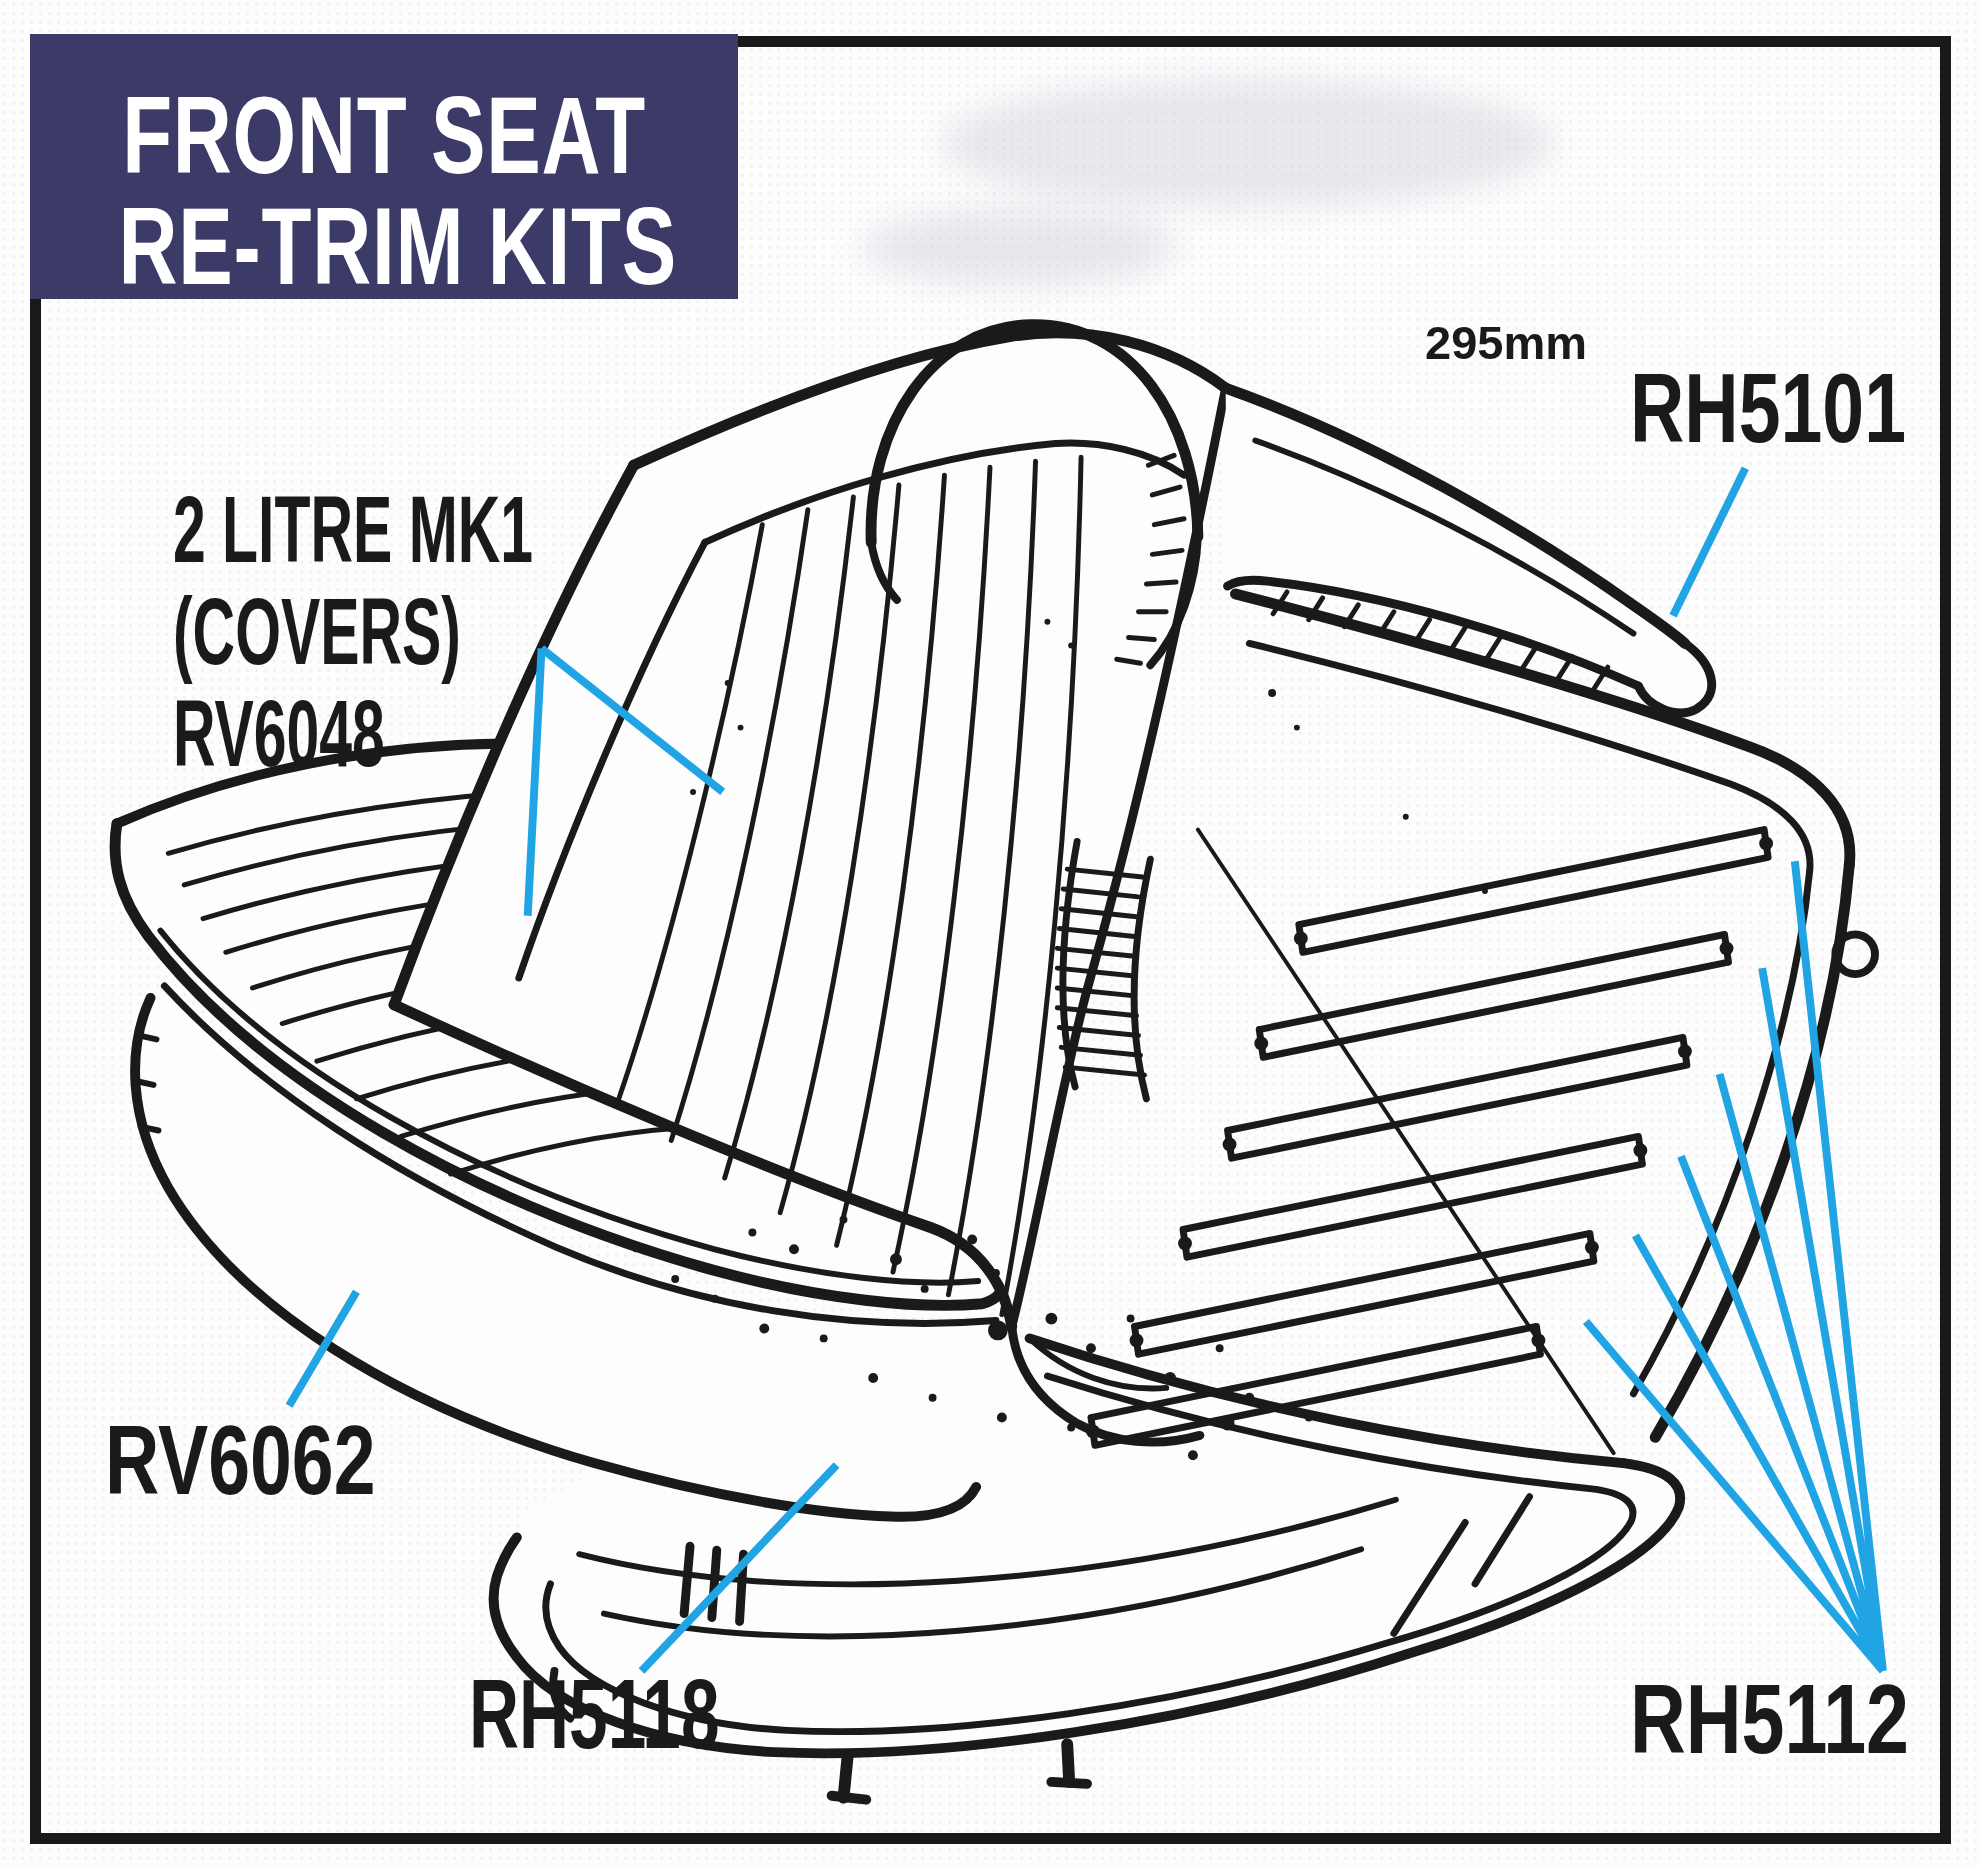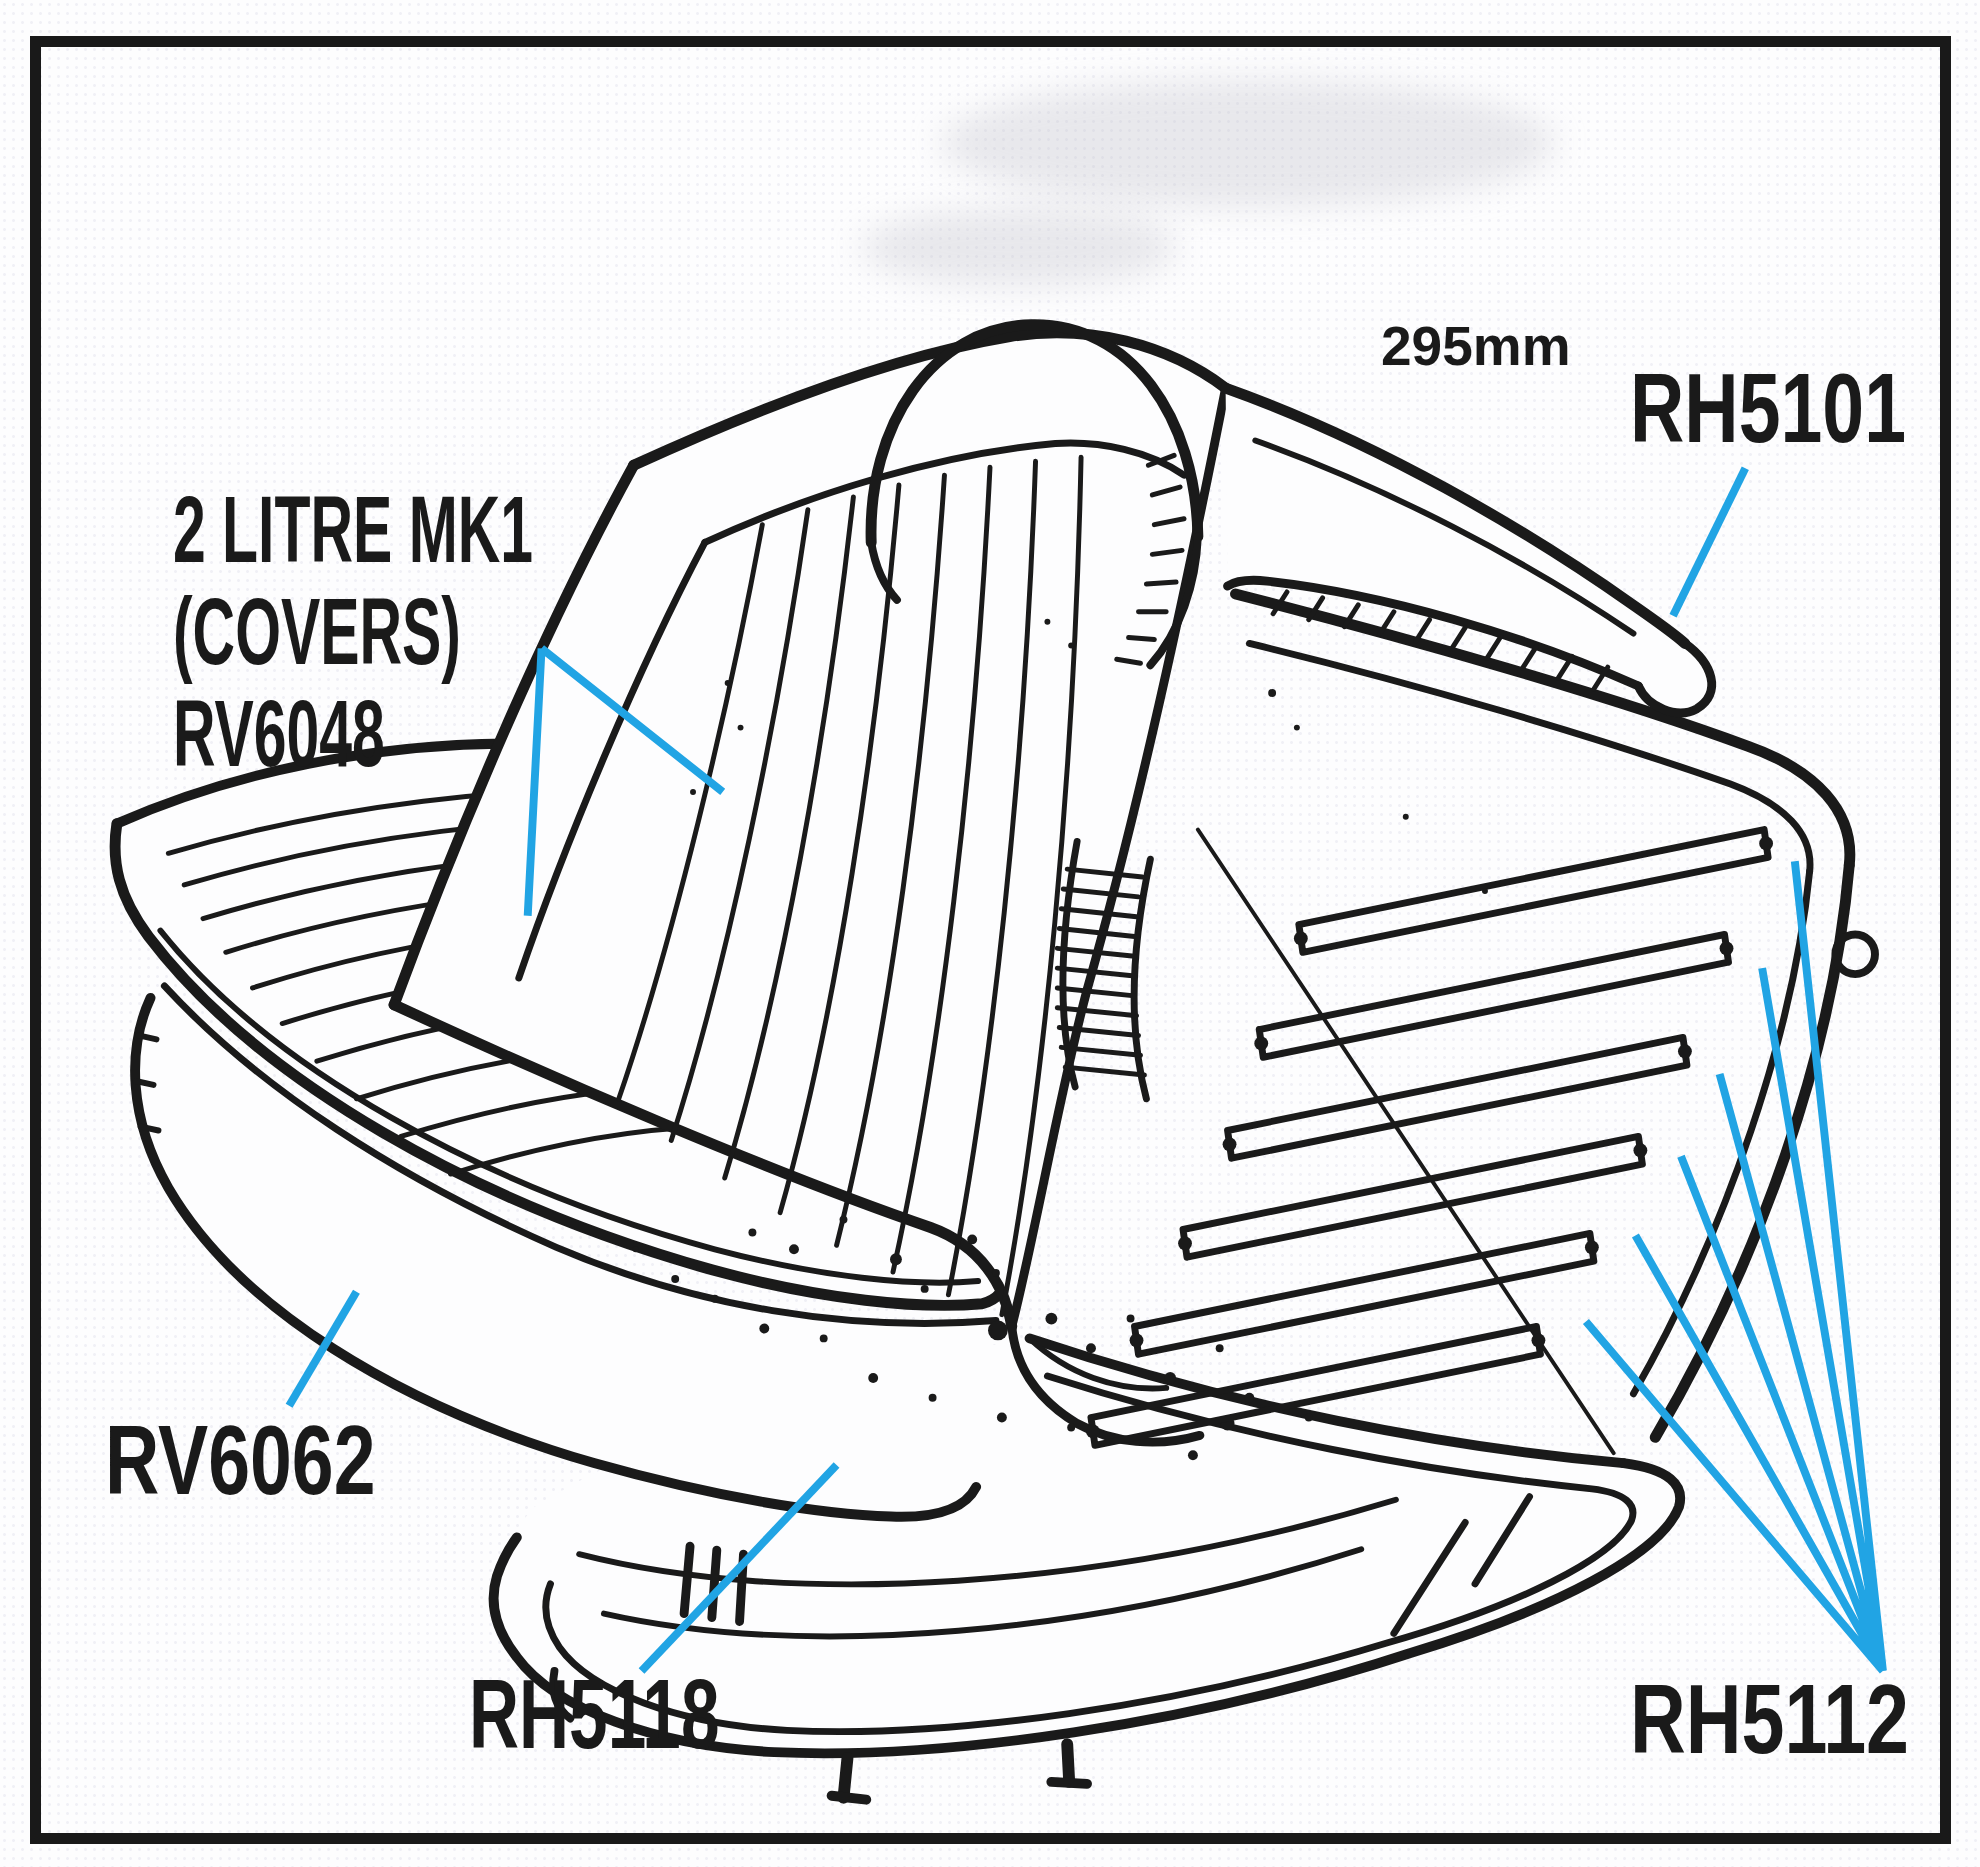--- a/index.html
+++ b/index.html
@@ -32,21 +32,21 @@
     text-align:center;padding-top:46px;box-sizing:border-box;
   }
   .header .hline{
     font-size:109px;line-height:111px;letter-spacing:1px;
     transform:scaleX(.75);transform-origin:50% 50%;white-space:nowrap;
   }
   .lbl{
     position:absolute;z-index:3;font-weight:700;color:var(--ink);
     white-space:nowrap;line-height:1;transform-origin:0 0;
   }
-  .lbl-dim{left:1381px;top:319px;font-size:55px;}
+  .lbl-dim{left:1425px;top:319px;font-size:47px;}
   .lbl-rh5101{left:1630px;top:358px;font-size:99px;transform:scaleX(.76);}
   .lbl-kit{left:173px;top:478px;font-size:95px;transform:scaleX(.62);}
   .lbl-kit .kline{line-height:102px;}
   .lbl-rv6062{left:105px;top:1410px;font-size:99px;transform:scaleX(.76);}
   .lbl-rh5118{left:469px;top:1664px;font-size:99px;transform:scaleX(.70);}
   .lbl-rh5112{left:1630px;top:1669px;font-size:99px;transform:scaleX(.78);}
 </style>
 </head>
 <body>
 
@@ -190,20 +190,24 @@
 
     <g>
       <path class="leader" d="M1763,473 L1690,622"></path>
       <path class="leader" d="M547,655 L730,800 M547,655 L533,925"></path>
       <path class="leader" d="M292,1420 L360,1305"></path>
       <path class="leader" d="M648,1688 L845,1480"></path>
       <path class="leader" d="M1902,1688 L1813,870 M1902,1688 L1780,978 M1902,1688 L1737,1085 M1902,1688 L1698,1168 M1902,1688 L1652,1248 M1902,1688 L1602,1335"></path>
     </g>
   </svg>
 
+  <div class="header">
+    <div class="hline">FRONT SEAT</div>
+    <div class="hline">RE-TRIM KITS</div>
+  </div>
 
   <div class="lbl lbl-dim">295mm</div>
   <div class="lbl lbl-rh5101">RH5101</div>
 
   <div class="lbl lbl-kit">
     <div class="kline">2 LITRE MK1</div>
     <div class="kline">(COVERS)</div>
     <div class="kline">RV6048</div>
   </div>
 

